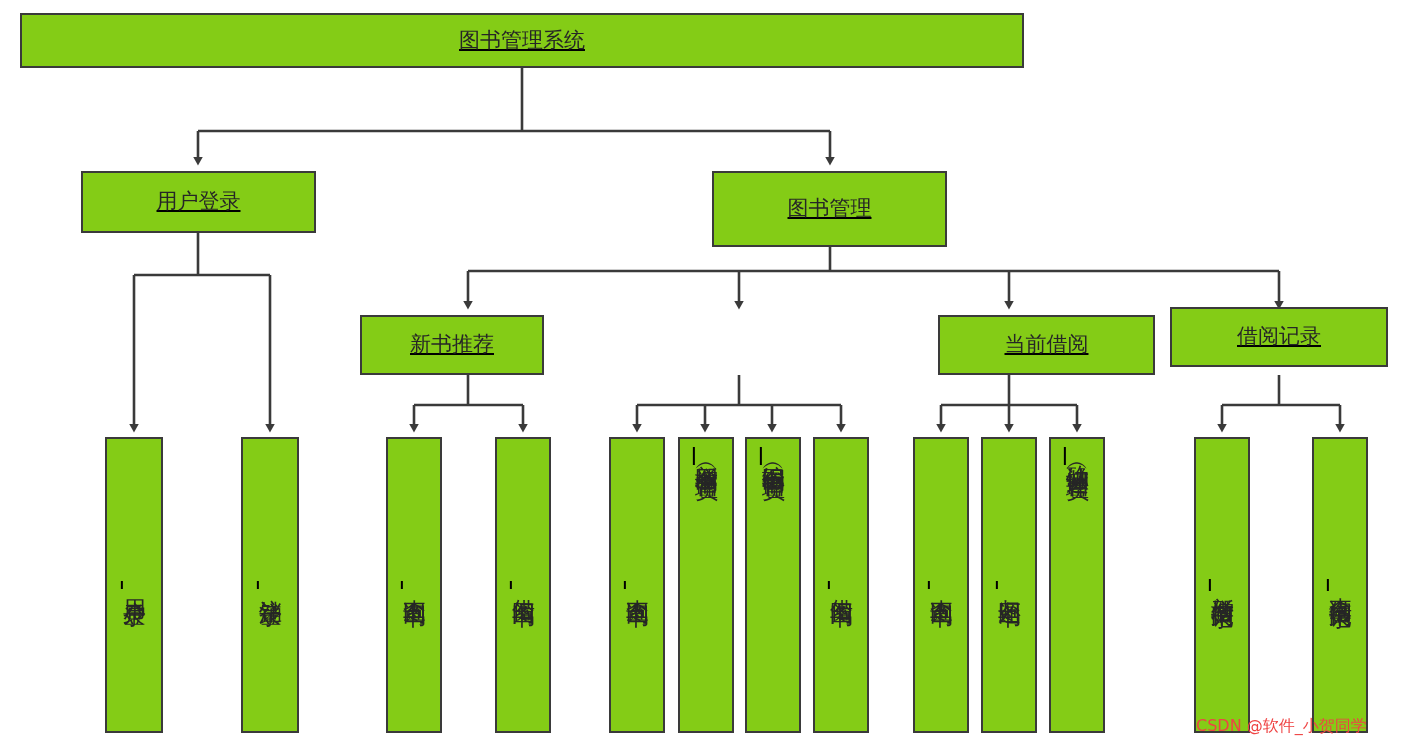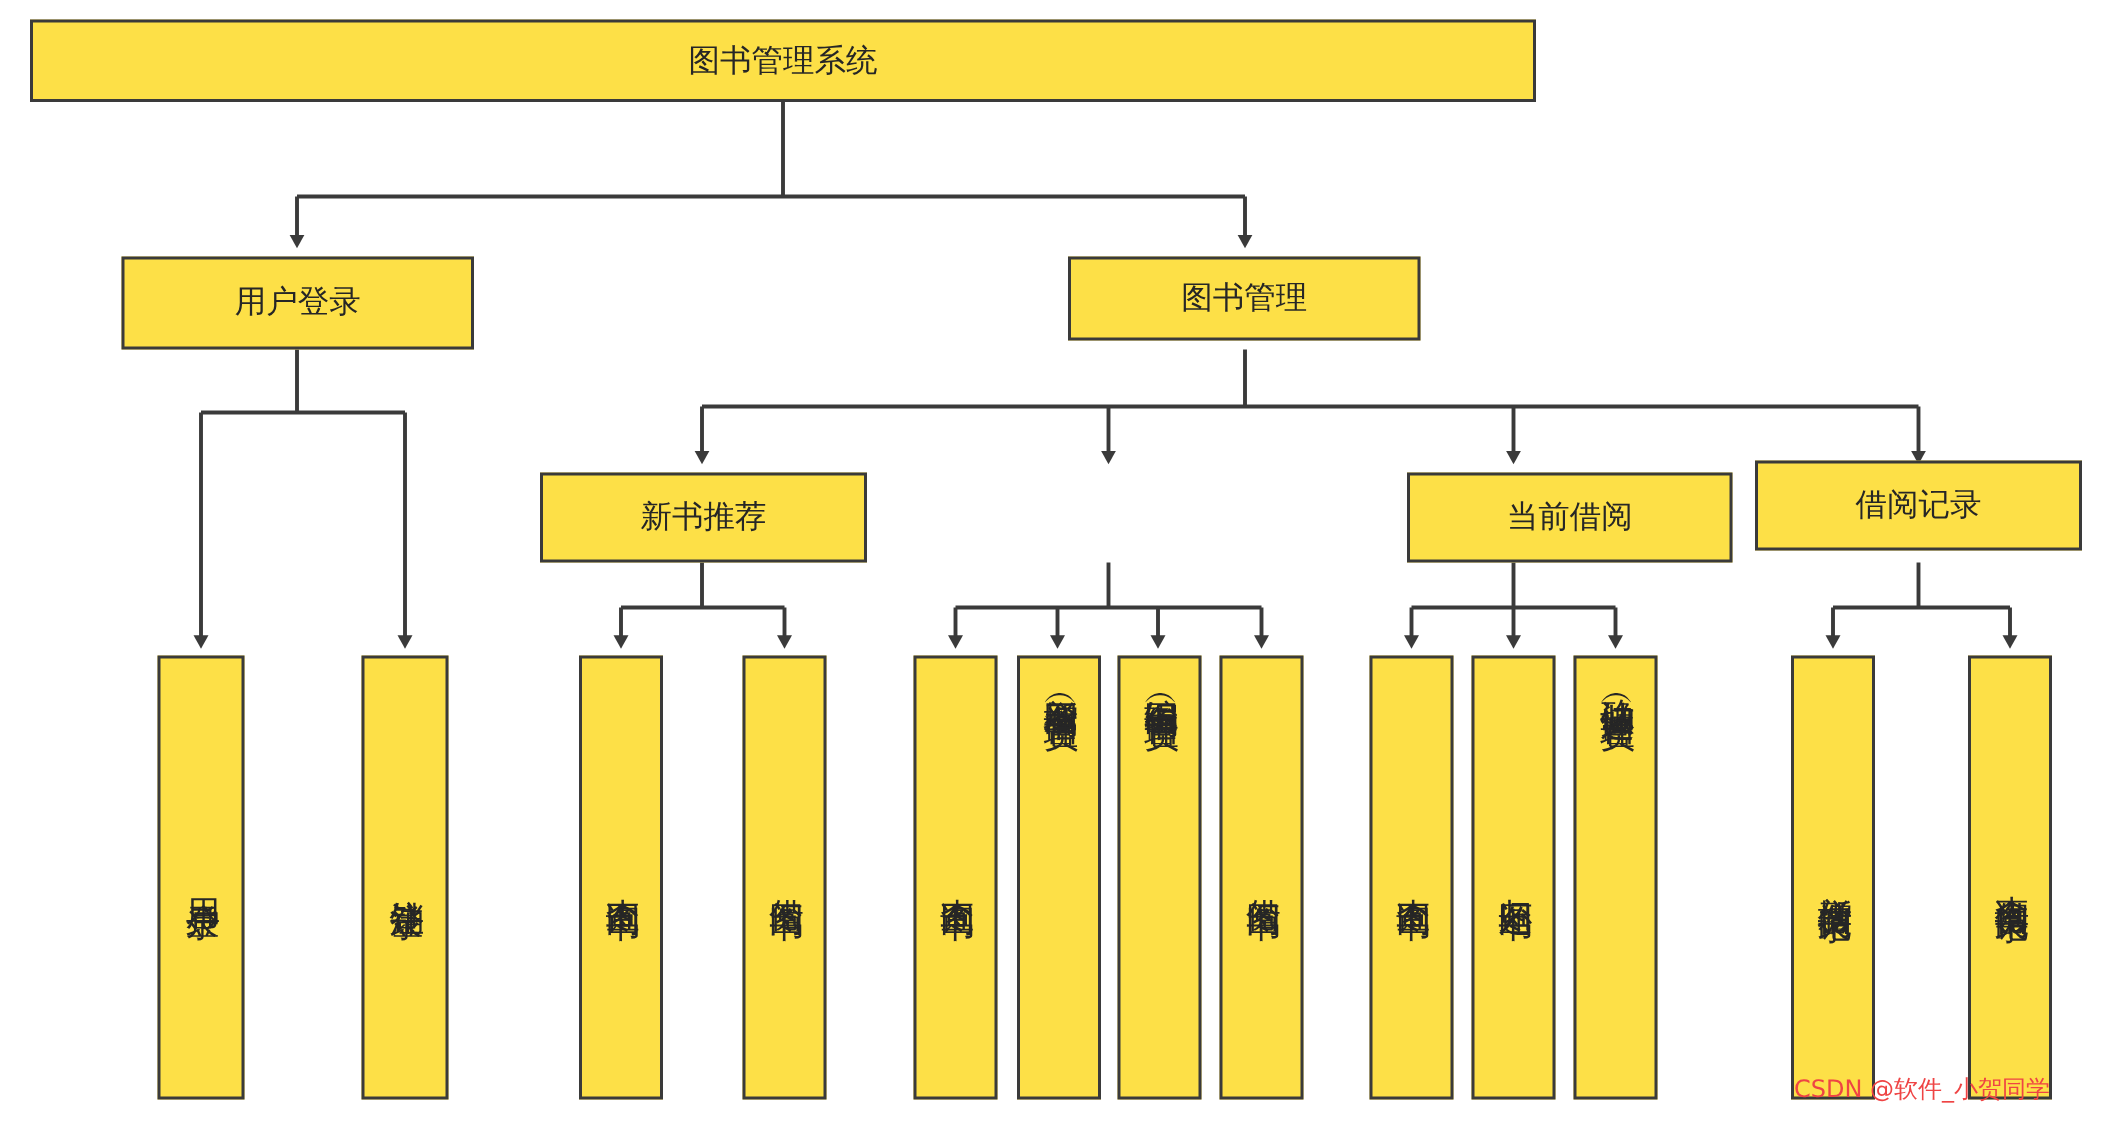--- a/index.html
+++ b/index.html
@@ -24,26 +24,27 @@
     position: absolute;
     left: 0;
     top: 0;
     width: 1405px;
     height: 747px;
     display: block;
   }
   .node-box {
     position: absolute;
     box-sizing: border-box;
-    background: #fde047;
+    background: #84cc16;
     border: 2px solid #3a3a3a;
     display: flex;
     align-items: center;
     justify-content: center;
     overflow: hidden;
+    text-decoration: underline;
   }
   .node-label {
     font-family: "DejaVu Sans", "Liberation Sans", sans-serif;
     color: #262626;
     line-height: 1.12;
     text-align: center;
     white-space: nowrap;
     user-select: none;
   }
   
@@ -151,25 +152,25 @@
   </svg>
 
   <div class="node-box node-h node-root" style="left:20px; top:13px; width:1004px; height:55px;">
     <span class="node-label">图书管理系统</span>
   </div>
 
   <div class="node-box node-h" style="left:81px; top:171px; width:235px; height:62px;">
     <span class="node-label">用户登录</span>
   </div>
 
-  <div class="node-box node-h" style="left:712px; top:171px; width:235px; height:56px;">
+  <div class="node-box node-h" style="left:712px; top:171px; width:235px; height:76px;">
     <span class="node-label">图书管理</span>
   </div>
 
-  <div class="node-box node-h" style="left:360px; top:315px; width:218px; height:60px;">
+  <div class="node-box node-h" style="left:360px; top:315px; width:184px; height:60px;">
     <span class="node-label">新书推荐</span>
   </div>
 
 
   <div class="node-box node-h" style="left:938px; top:315px; width:217px; height:60px;">
     <span class="node-label">当前借阅</span>
   </div>
 
   <div class="node-box node-h" style="left:1170px; top:307px; width:218px; height:60px;">
     <span class="node-label">借阅记录</span>

